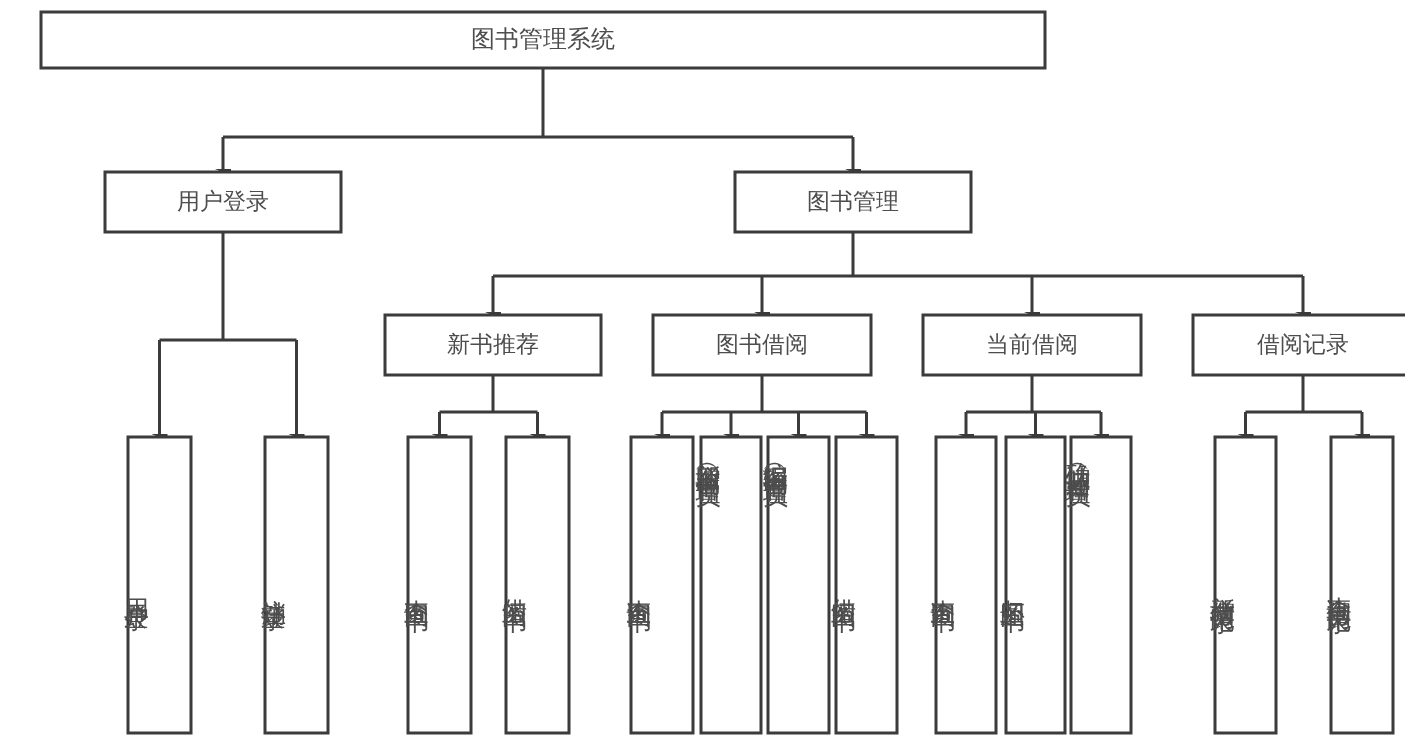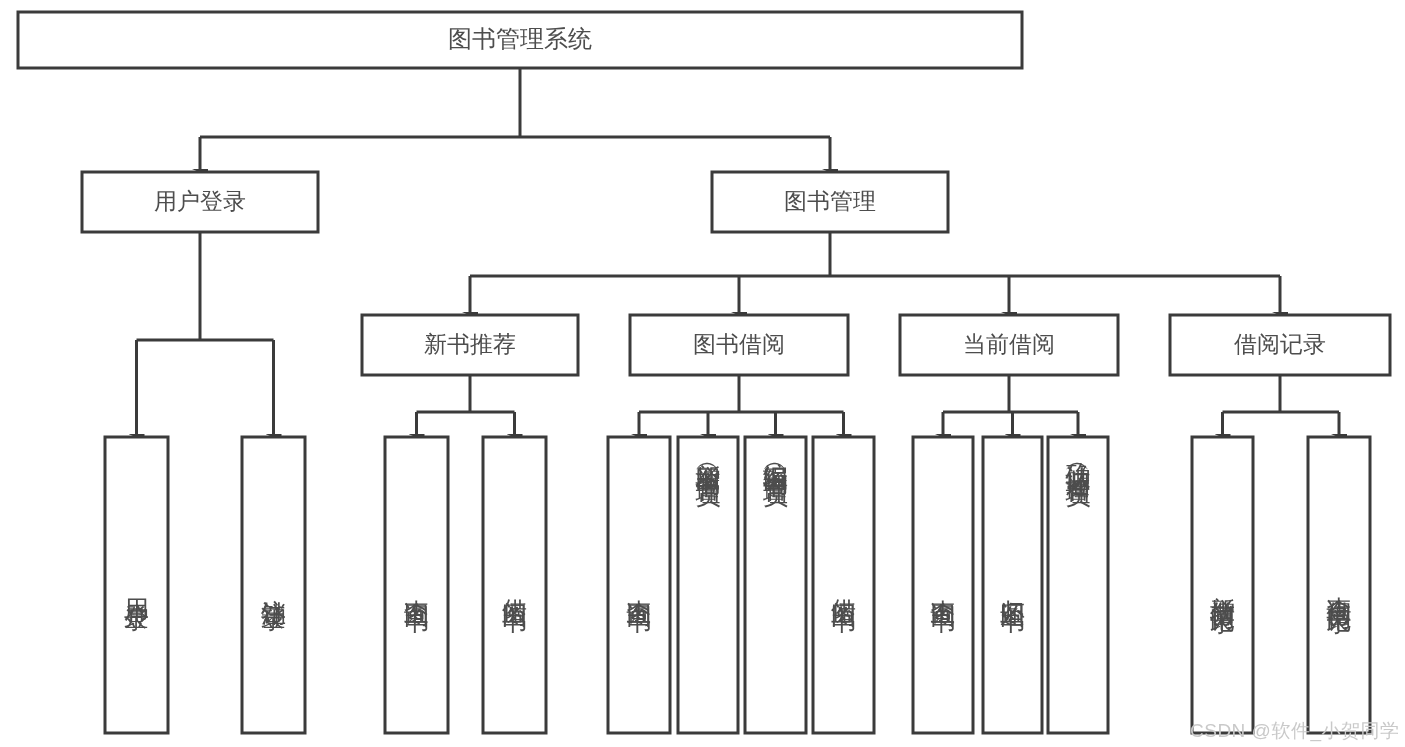--- a/index.html
+++ b/index.html
@@ -13,20 +13,21 @@
     font-family: "Liberation Sans", "DejaVu Sans", sans-serif;
     overflow: hidden;
     position: relative;
   }
   #diagram-root {
     position: absolute;
     left: 0;
     top: 0;
     width: 1302px;
     height: 747px;
+    padding-left: 23px;
   }
   svg.diagram-canvas {
     display: block;
     width: 1405px;
     height: 747px;
   }
   .node-box {
     fill: #ffffff;
     stroke: #3b3b3b;
     stroke-width: 3;
@@ -199,14 +200,13 @@
         <span class="leaf-label">确认归还（管理员）</span>
       </div>
       <div class="leaf-label-wrap" style="left: 1192px; top: 437px; width: 61px; height: 296px; align-items: center;">
         <span class="leaf-label">新增借阅记录</span>
       </div>
       <div class="leaf-label-wrap" style="left: 1308px; top: 437px; width: 62px; height: 296px; align-items: center;">
         <span class="leaf-label">查询借阅记录</span>
       </div>
     </div>
 
-  <div class="watermark" style="left: 1190px; top: 718px;">CSDN @软件_小贺同学</div>
 </div>
 
 </body></html>

